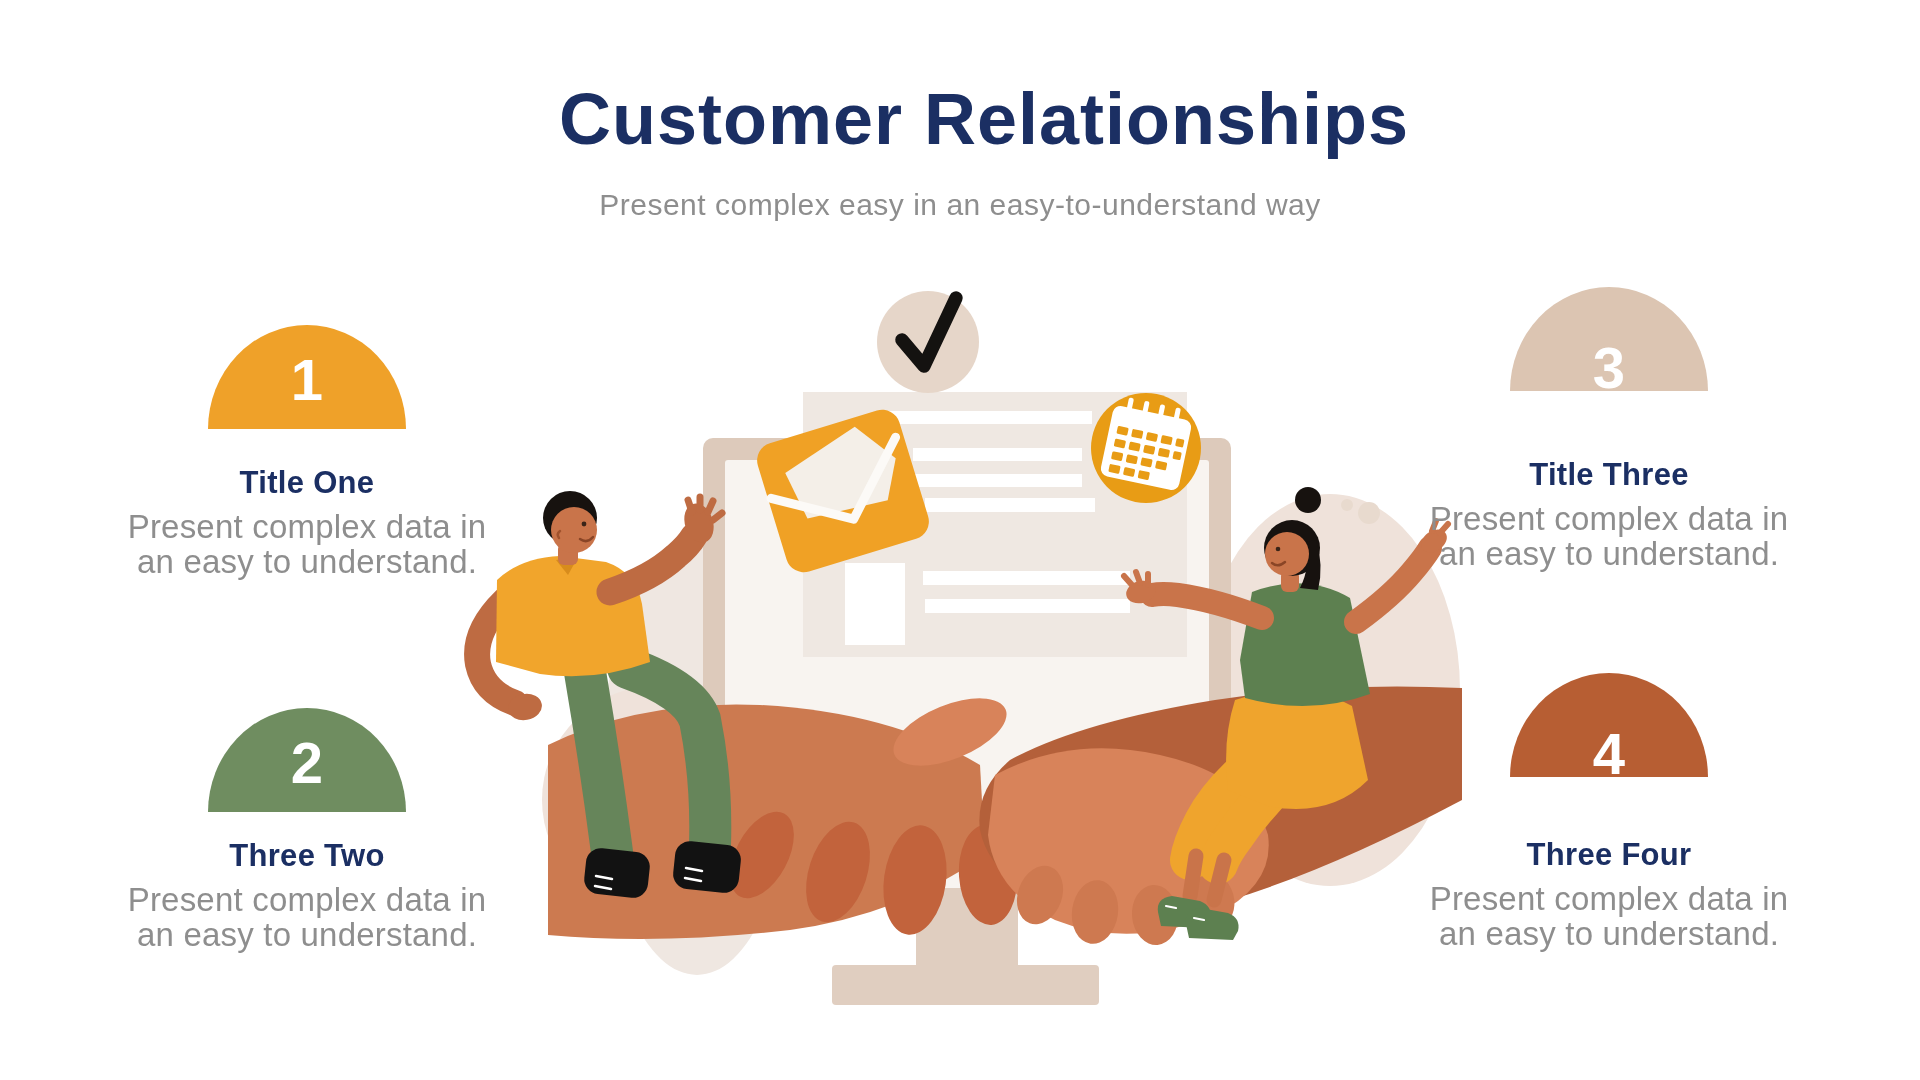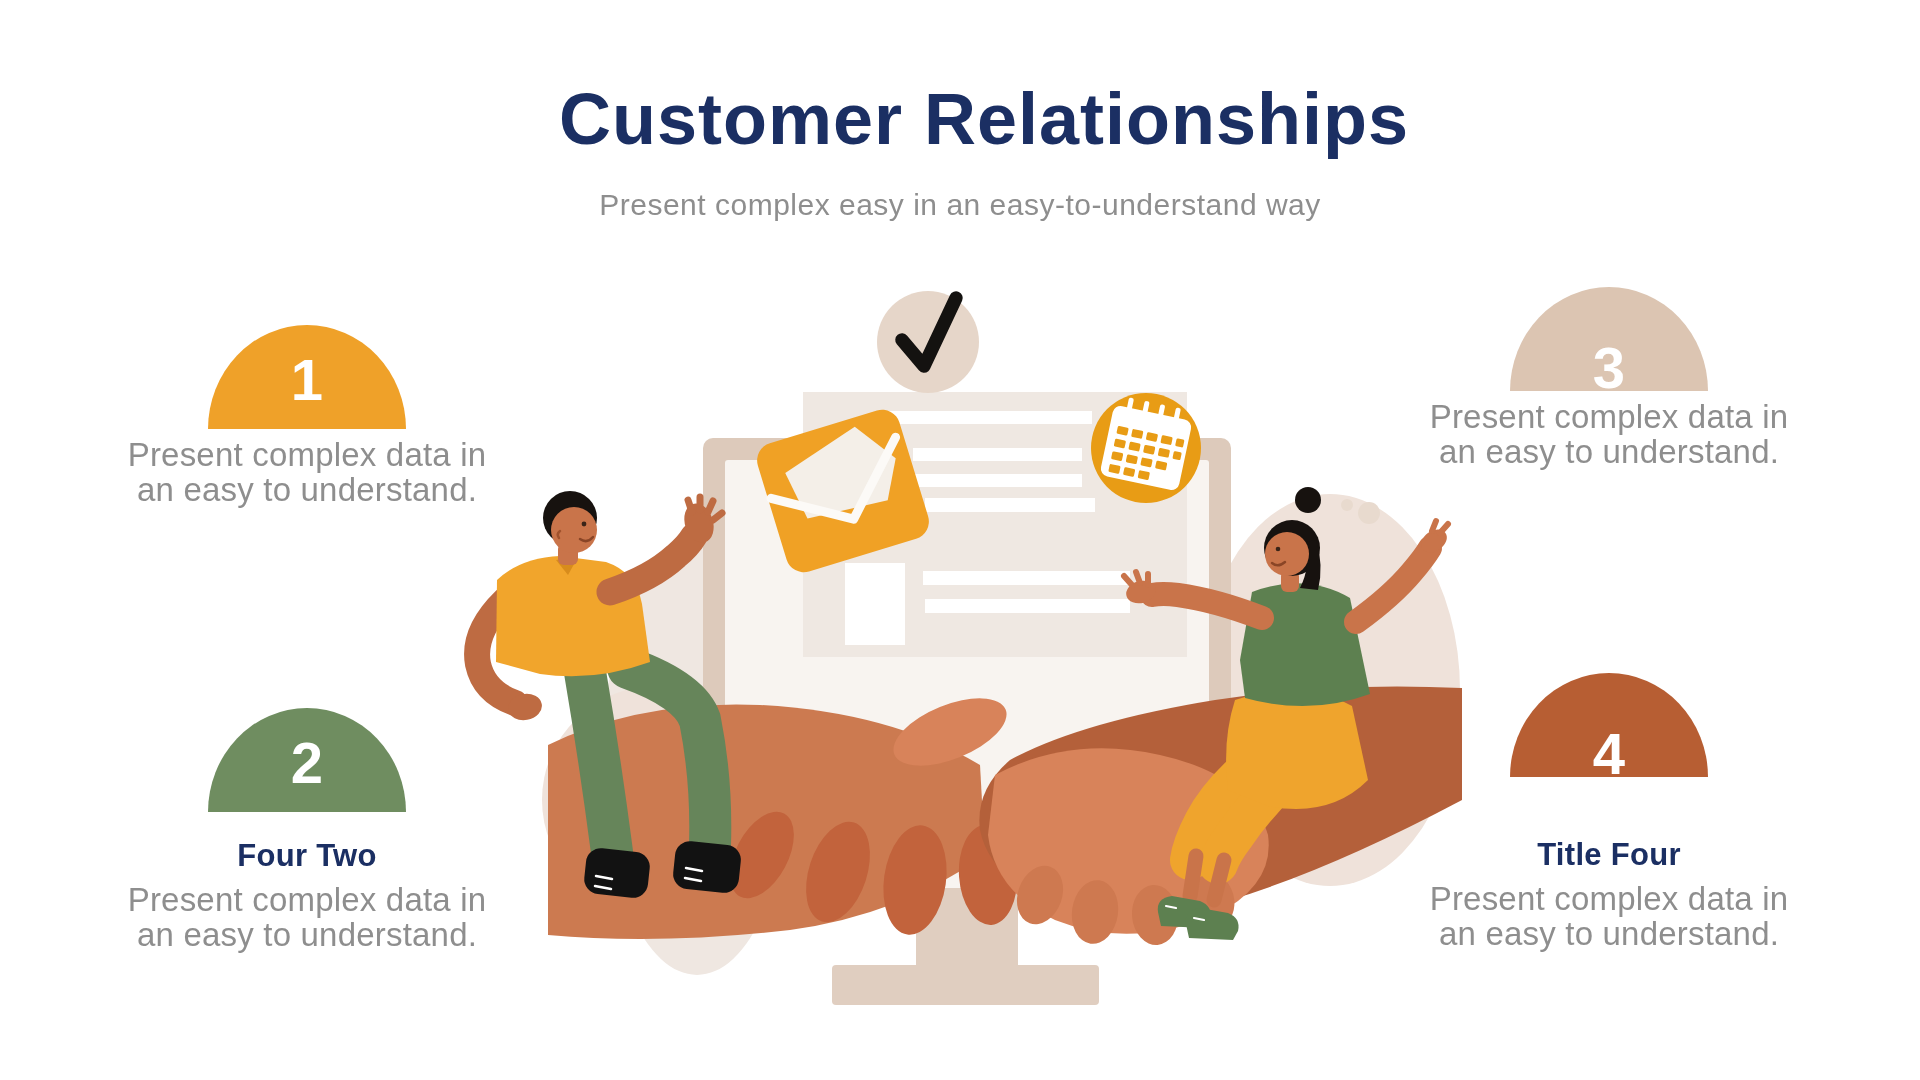--- a/index.html
+++ b/index.html
@@ -200,51 +200,53 @@
       <circle cx="1287" cy="554" r="22" fill="#C9744A"></circle>
       <circle cx="1278" cy="549" r="2.3" fill="#3A2418"></circle>
       <path d="M 1272 563 Q 1278 568 1285 562" fill="none" stroke="#8A4526" stroke-width="2.5" stroke-linecap="round"></path>
     </g>
   </svg>
 
   <div class="section sec-1">
     <div class="dome" style="background: rgb(239, 161, 41);">
       <span class="num">1</span>
     </div>
+    <div class="stitle">Title One</div>
     <div class="sdesc">
       <div>Present complex data in</div>
       <div>an easy to understand.</div>
     </div>
   </div>
 
   <div class="section sec-2">
     <div class="dome" style="background: rgb(111, 141, 96);">
       <span class="num">2</span>
     </div>
-    <div class="stitle">Four Two</div>
+    <div class="stitle">Three Two</div>
     <div class="sdesc">
       <div>Present complex data in</div>
       <div>an easy to understand.</div>
     </div>
   </div>
 
   <div class="section sec-3">
     <div class="dome" style="background: rgb(220, 197, 178);">
       <span class="num">3</span>
     </div>
+    <div class="stitle">Title Three</div>
     <div class="sdesc">
       <div>Present complex data in</div>
       <div>an easy to understand.</div>
     </div>
   </div>
 
   <div class="section sec-4">
     <div class="dome" style="background: rgb(183, 94, 51);">
       <span class="num">4</span>
     </div>
-    <div class="stitle">Title Four</div>
+    <div class="stitle">Three Four</div>
     <div class="sdesc">
       <div>Present complex data in</div>
       <div>an easy to understand.</div>
     </div>
   </div>
 
 </div>
 
 </body></html>

